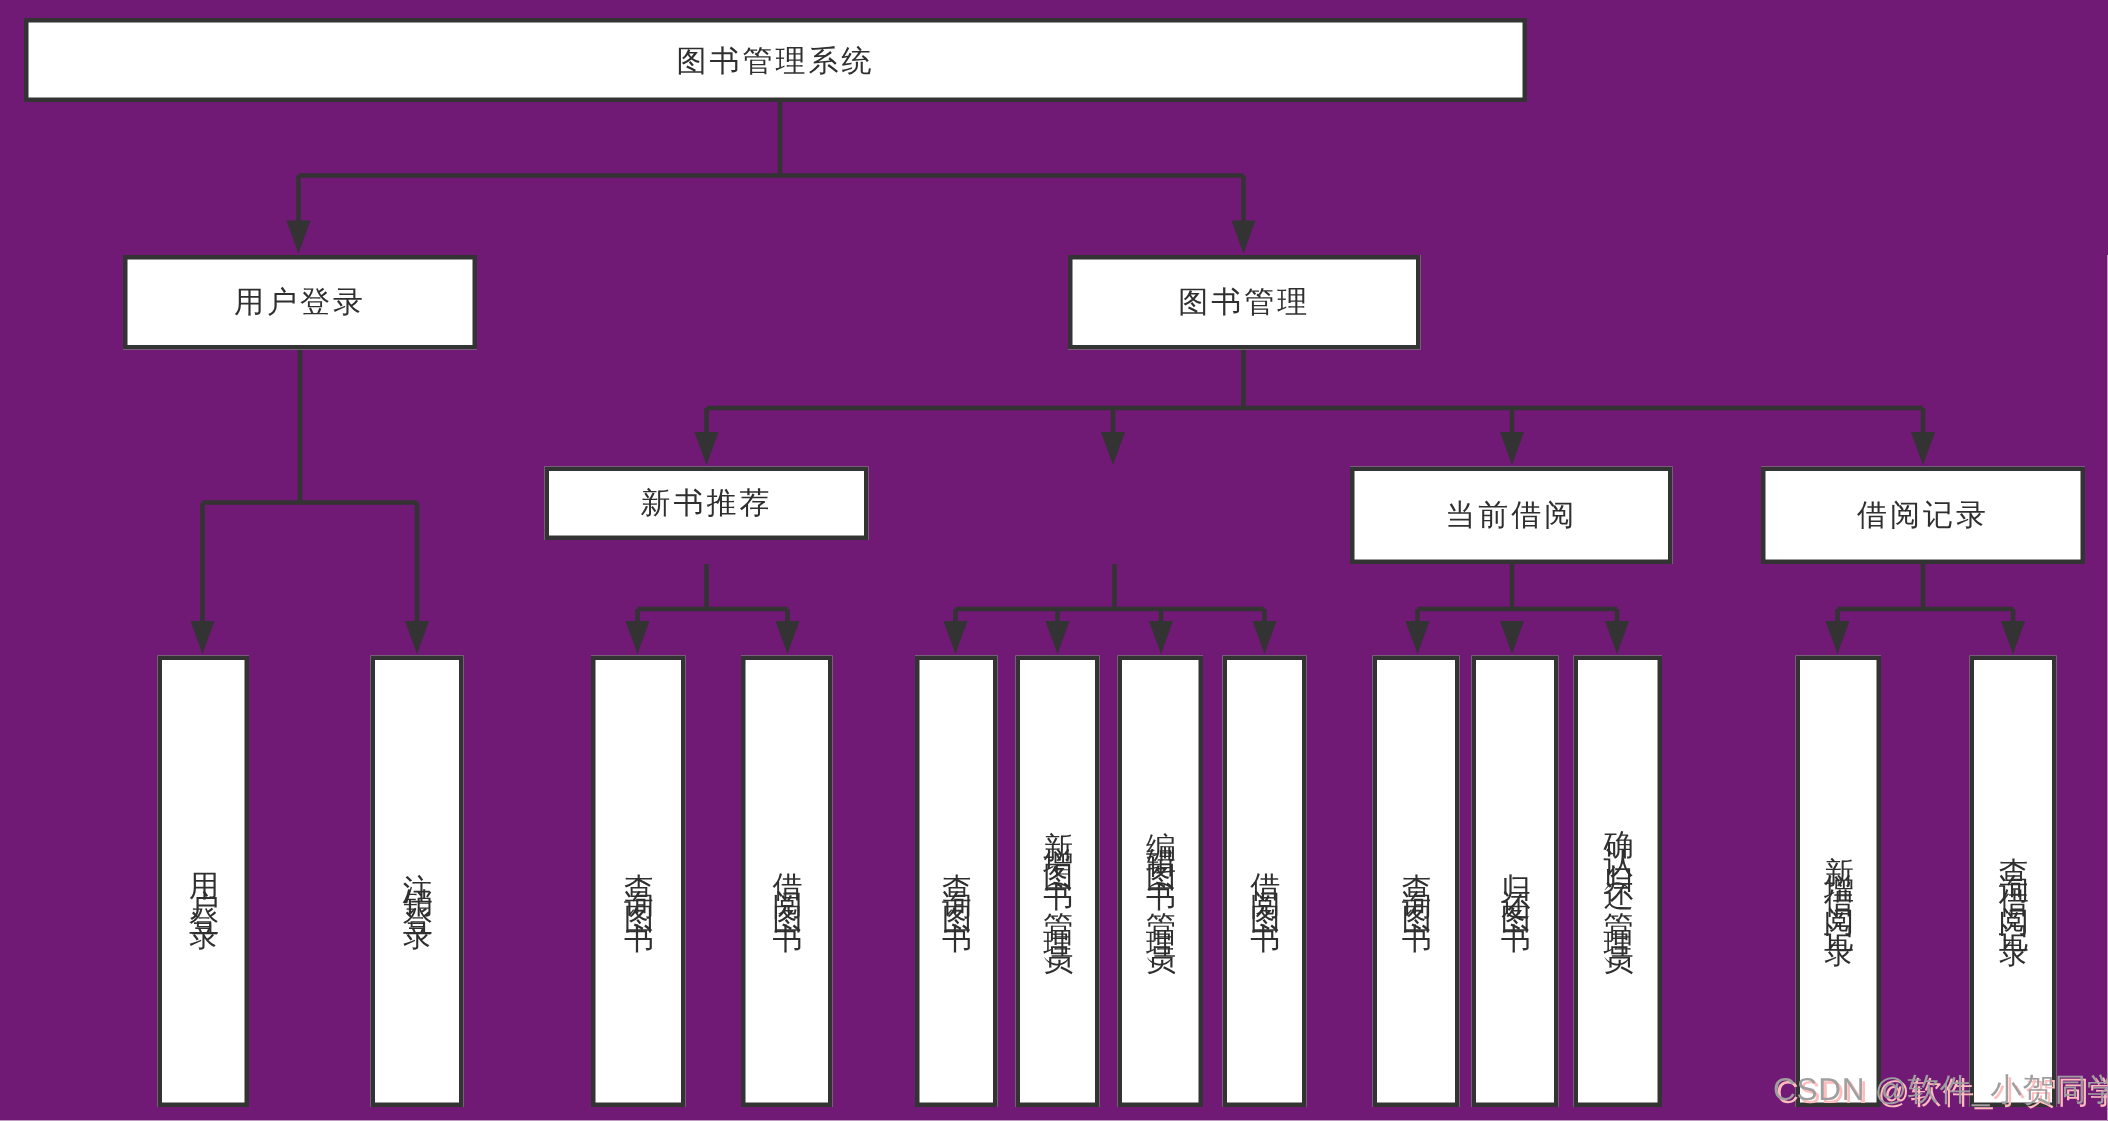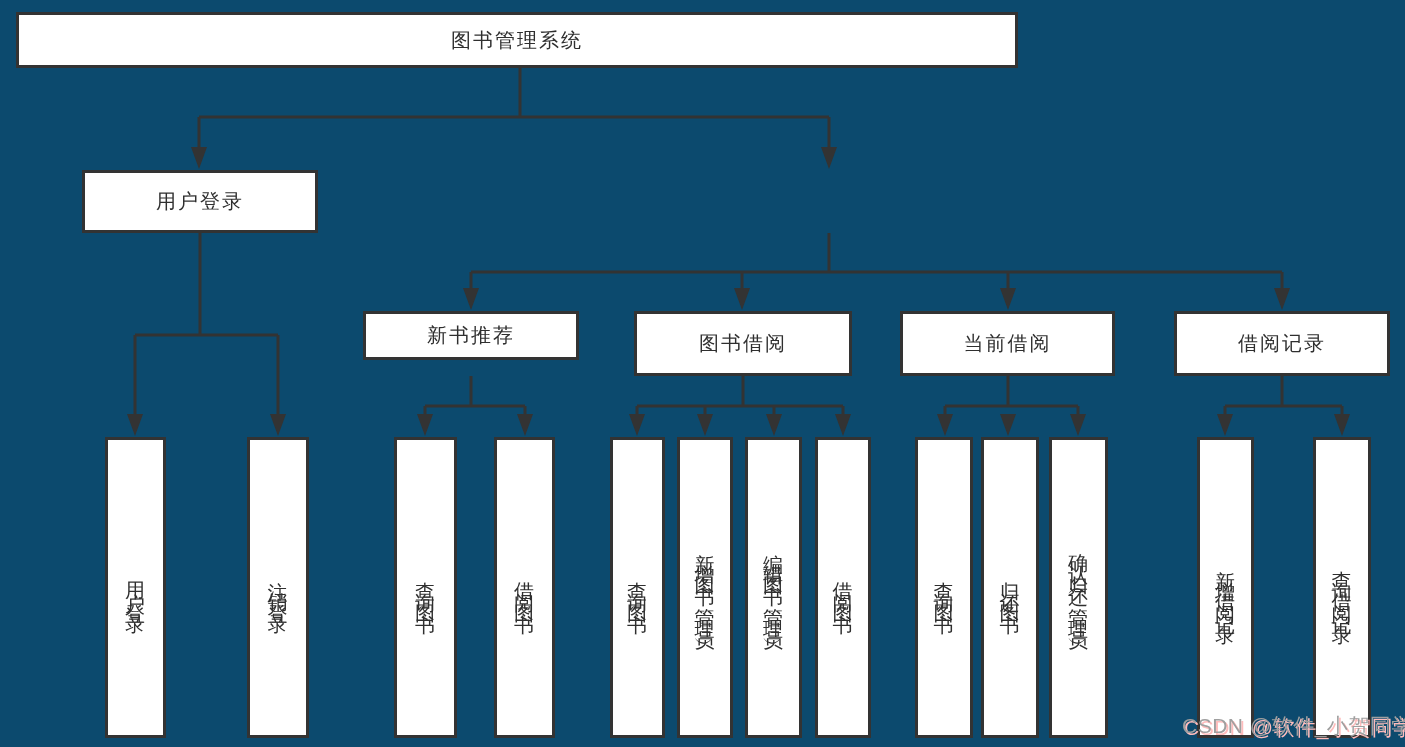--- a/index.html
+++ b/index.html
@@ -1,17 +1,17 @@
 <!DOCTYPE html>
 <html><head>
 <meta charset="utf-8">
 <style>
   html,body{margin:0;padding:0;background:#ffffff;}
   .stage{
-    position:relative;width:1405px;height:747px;background:#0c4a6e;
+    position:relative;width:1405px;height:747px;background:#701a75;
     font-family:"Liberation Sans",sans-serif;color:#2f2f2f;overflow:hidden;
   }
   .edges{position:absolute;left:0;top:0;width:1405px;height:747px;}
   .node{
     position:absolute;box-sizing:border-box;border:3px solid #333333;background:#ffffff;
     display:flex;align-items:center;justify-content:center;
     font-size:20px;letter-spacing:2px;white-space:nowrap;
   }
   .vnode{
     writing-mode:vertical-rl;text-orientation:mixed;
@@ -83,23 +83,23 @@
       <polygon points="1000,414 1016,414 1008,436"></polygon>
       <polygon points="1070,414 1086,414 1078,436"></polygon>
       <polygon points="1217,414 1233,414 1225,436"></polygon>
       <polygon points="1334,414 1350,414 1342,436"></polygon>
     </g>
   </svg>
 
   <div class="node" id="root">图书管理系统</div>
 
   <div class="node" id="n-user-login">用户登录</div>
+  <div class="node" id="n-book-mgmt">图书管理</div>
 
   <div class="node" id="n-new-rec">新书推荐</div>
-  <div class="node" id="n-borrow">图书借阅</div>
   <div class="node" id="n-records">借阅记录</div>
   <div class="node" id="n-current">当前借阅</div>
 
   <div class="node vnode leaf" id="l-user-login">用户登录</div>
   <div class="node vnode leaf" id="l-logout">注销登录</div>
 
   <div class="node vnode leaf" id="l-query-rec">查询图书</div>
   <div class="node vnode leaf" id="l-borrow-rec">借阅图书</div>
 
   <div class="node vnode leaf" id="l-query-bor">查询图书</div>

